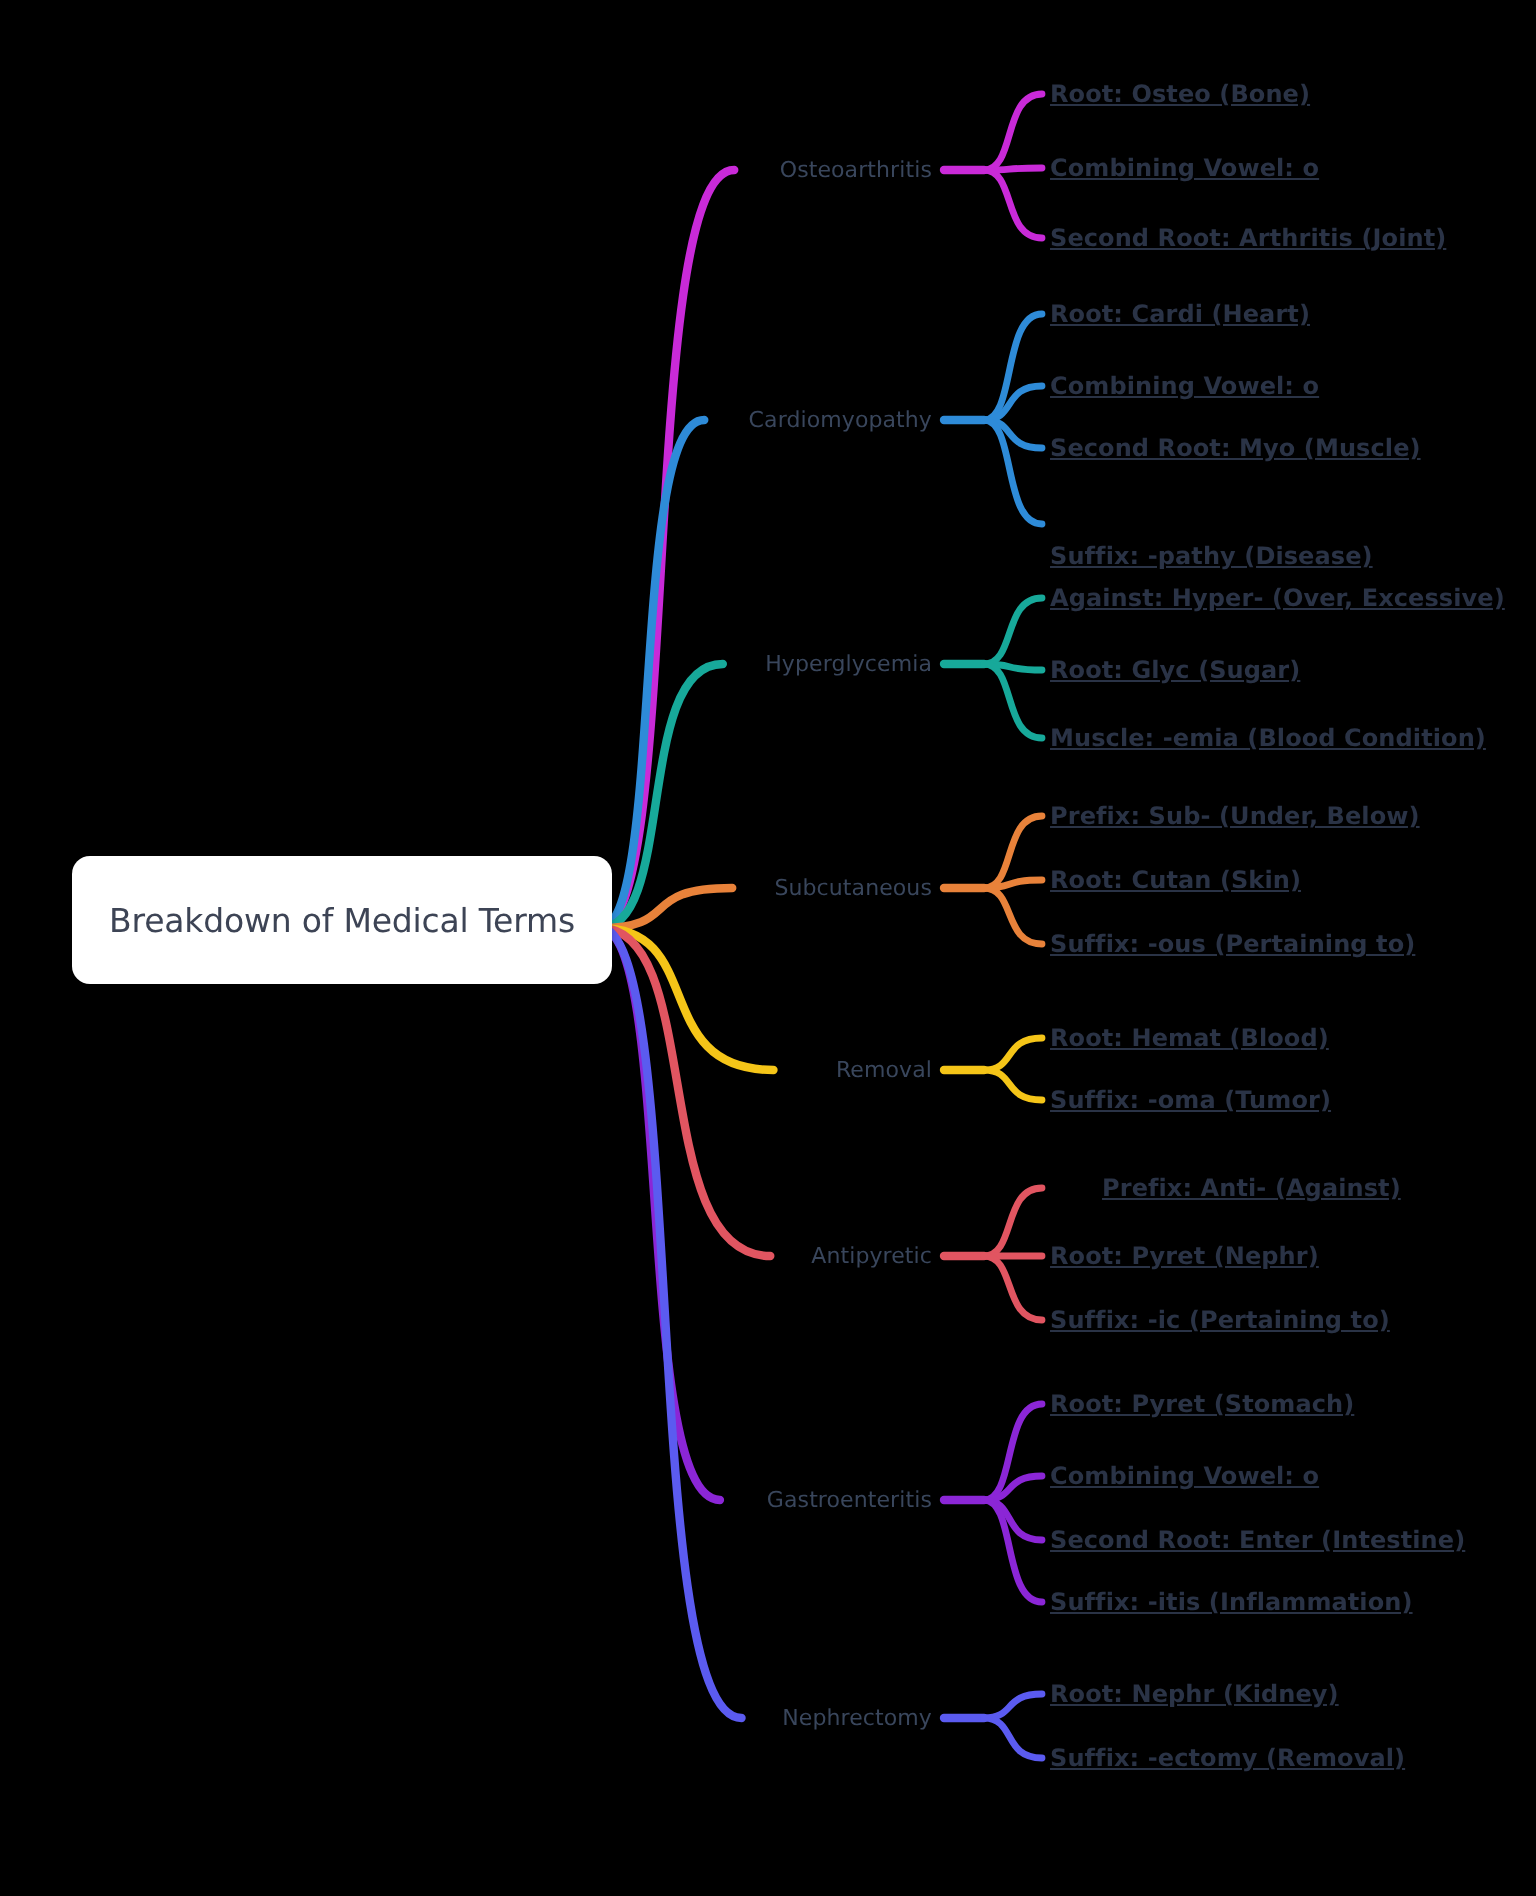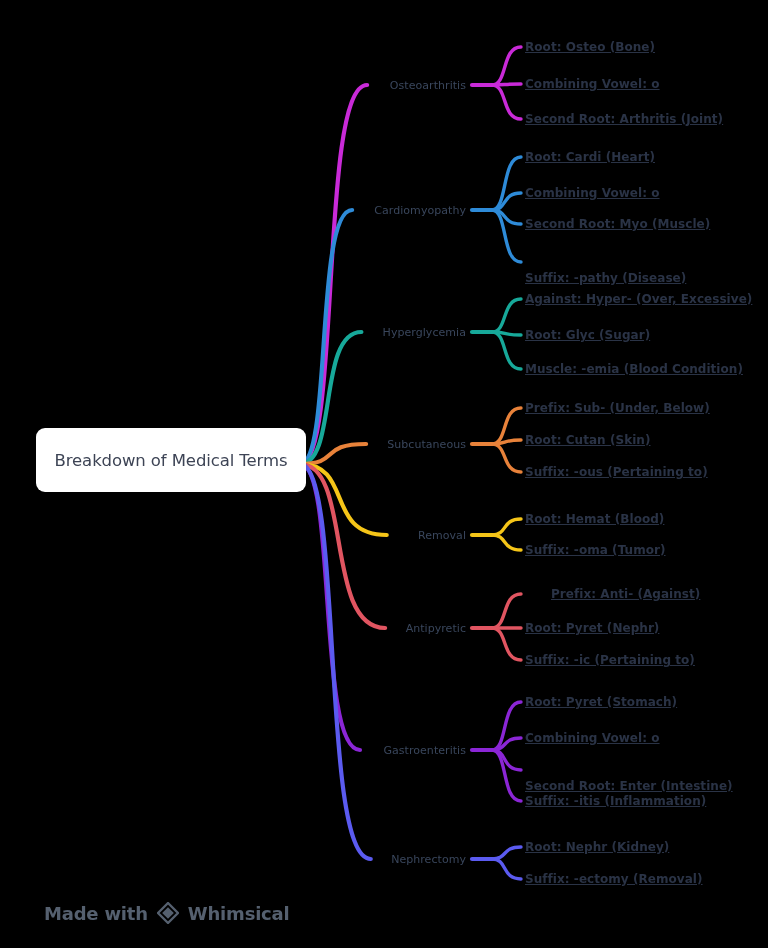--- a/index.html
+++ b/index.html
@@ -194,31 +194,21 @@
       <div class="topic anchor-right" style="left: 466px; top: 535px;"><span>Removal</span></div>
       <div class="leaf" style="left: 525px; top: 519px;"><span>Root: Hemat (Blood)</span></div>
       <div class="leaf" style="left: 525px; top: 550px;"><span>Suffix: -oma (Tumor)</span></div>
       <div class="topic anchor-right" style="left: 466px; top: 628px;"><span>Antipyretic</span></div>
       <div class="leaf" style="left: 525px; top: 594px; margin-left: 26px;"><span>Prefix: Anti- (Against)</span></div>
       <div class="leaf" style="left: 525px; top: 628px;"><span>Root: Pyret (Nephr)</span></div>
       <div class="leaf" style="left: 525px; top: 660px;"><span>Suffix: -ic (Pertaining to)</span></div>
       <div class="topic anchor-right" style="left: 466px; top: 750px;"><span>Gastroenteritis</span></div>
       <div class="leaf" style="left: 525px; top: 702px;"><span>Root: Pyret (Stomach)</span></div>
       <div class="leaf" style="left: 525px; top: 738px;"><span>Combining Vowel: o</span></div>
-      <div class="leaf" style="left: 525px; top: 770px; margin-top: 16px;"><span>Second Root: Enter (Intestine)</span></div>
+      <div class="leaf" style="left: 525px; top: 770px;"><span>Second Root: Enter (Intestine)</span></div>
       <div class="leaf" style="left: 525px; top: 801px;"><span>Suffix: -itis (Inflammation)</span></div>
       <div class="topic anchor-right" style="left: 466px; top: 859px;"><span>Nephrectomy</span></div>
       <div class="leaf" style="left: 525px; top: 847px;"><span>Root: Nephr (Kidney)</span></div>
       <div class="leaf" style="left: 525px; top: 879px;"><span>Suffix: -ectomy (Removal)</span></div>
     </div>
 
-  <div class="footer">
-    <span class="footer-text">Made with</span>
-    <span class="footer-mark">
-      <svg width="22" height="22" viewBox="0 0 22 22" xmlns="http://www.w3.org/2000/svg">
-        <path d="M11 1 L21 11 L11 21 L1 11 Z" fill="none" stroke="#55606f" stroke-width="2.4" stroke-linejoin="round"></path>
-        <path d="M11 5.2 L16.8 11 L11 16.8 L5.2 11 Z" fill="#55606f"></path>
-      </svg>
-    </span>
-    <span class="footer-text">Whimsical</span>
-  </div>
 
 </div>
 
 </body></html>

